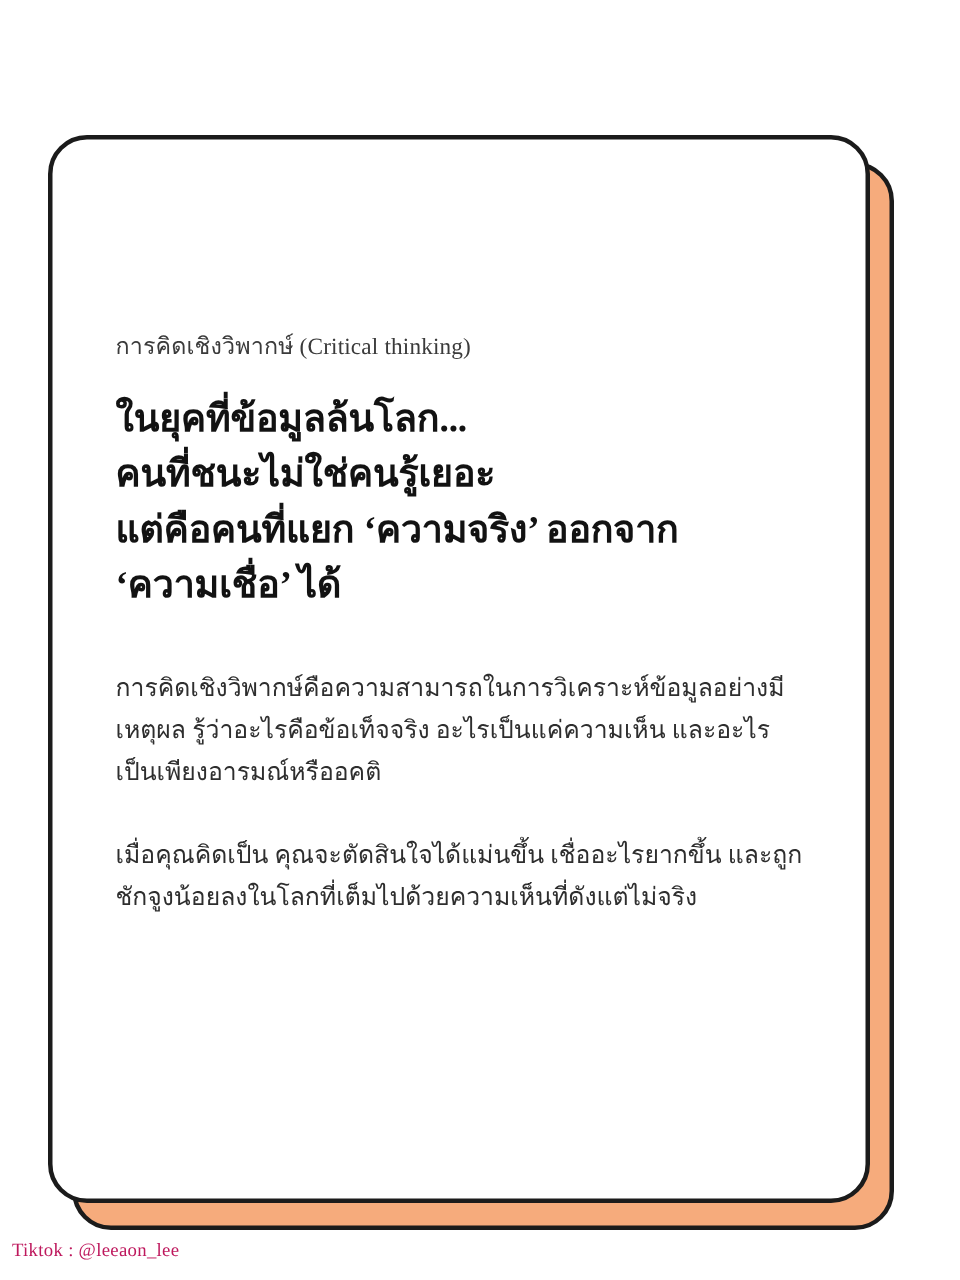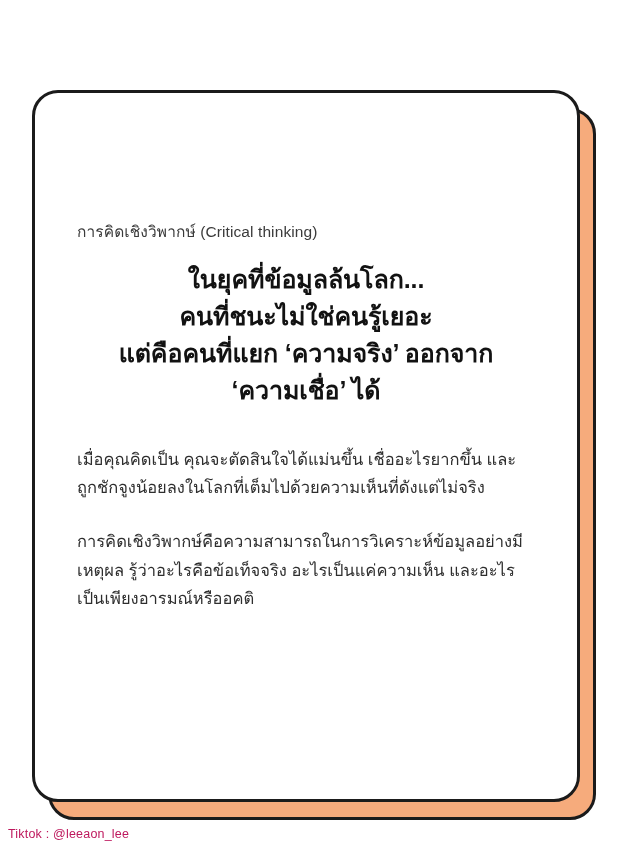--- a/index.html
+++ b/index.html
@@ -14,20 +14,21 @@
     overflow: hidden;
     position: relative;
   }
 
   .stage {
     position: absolute;
     left: 0;
     top: 0;
     width: 640px;
     height: 853px;
+    font-family: Liberation Serif, serif;
   }
 
   
   .card-shadow {
     position: absolute;
     left: 48px;
     top: 108px;
     width: 548px;
     height: 712px;
     background: #f6ab7c;
@@ -59,21 +60,20 @@
   }
 
   .headline {
     font-size: 25px;
     font-weight: bold;
     color: #121212;
     line-height: 1.48;
     letter-spacing: -0.1px;
     margin: 0 0 36px 0;
     white-space: pre-line;
-    text-align: center;
   }
 
   .body-para {
     font-size: 16.5px;
     color: #2e2e2e;
     line-height: 1.72;
     margin: 0 0 26px 0;
   }
   .body-para:last-of-type {
     margin-bottom: 0;
@@ -94,19 +94,19 @@
 <div class="stage">
 
   <div class="card-shadow"></div>
 
   <div class="card">
     <p class="eyebrow">การคิดเชิงวิพากษ์ (Critical thinking)</p>
     <h1 class="headline">ในยุคที่ข้อมูลล้นโลก...
 คนที่ชนะไม่ใช่คนรู้เยอะ
 แต่คือคนที่แยก ‘ความจริง’ ออกจาก
 ‘ความเชื่อ’ ได้</h1>
+    <p class="body-para">การคิดเชิงวิพากษ์คือความสามารถในการวิเคราะห์ข้อมูลอย่างมีเหตุผล รู้ว่าอะไรคือข้อเท็จจริง อะไรเป็นแค่ความเห็น และอะไรเป็นเพียงอารมณ์หรืออคติ</p>
     <p class="body-para">เมื่อคุณคิดเป็น คุณจะตัดสินใจได้แม่นขึ้น เชื่ออะไรยากขึ้น และถูกชักจูงน้อยลงในโลกที่เต็มไปด้วยความเห็นที่ดังแต่ไม่จริง</p>
-    <p class="body-para">การคิดเชิงวิพากษ์คือความสามารถในการวิเคราะห์ข้อมูลอย่างมีเหตุผล รู้ว่าอะไรคือข้อเท็จจริง อะไรเป็นแค่ความเห็น และอะไรเป็นเพียงอารมณ์หรืออคติ</p>
   </div>
 
   <div class="footer">Tiktok : @leeaon_lee</div>
 
 </div>
 
 </body></html>

